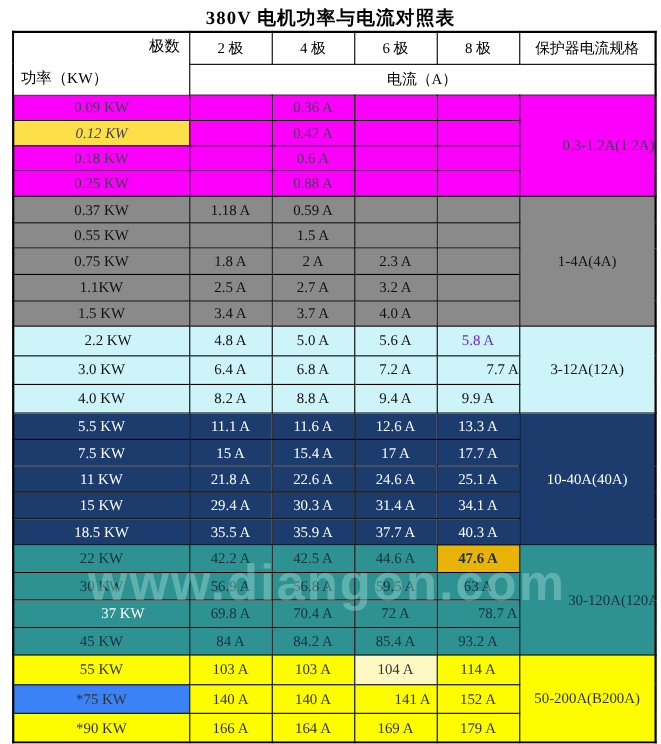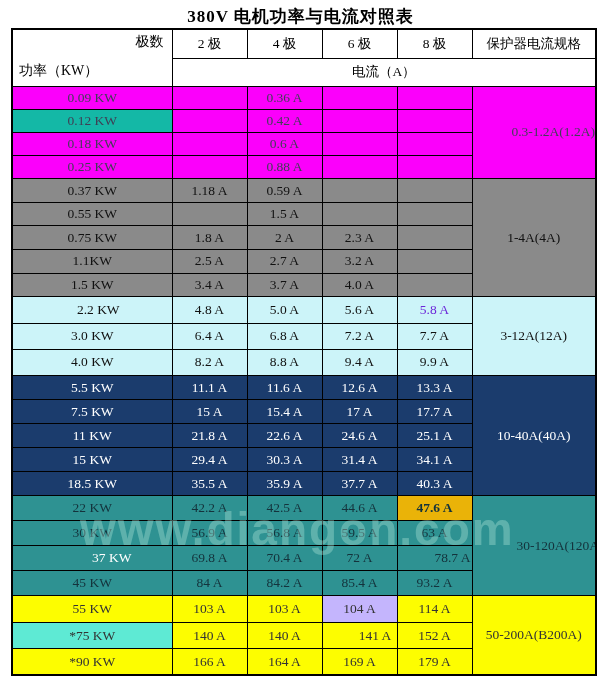--- a/index.html
+++ b/index.html
@@ -116,21 +116,21 @@
   <tbody id="table-body">
       <tr class="sec0">
         <td class="power" style="background: rgb(251, 0, 251); color: rgb(63, 63, 85);">0.09 KW</td>
         <td style="background: rgb(251, 0, 251); color: rgb(63, 63, 85);"></td>
         <td style="background: rgb(251, 0, 251); color: rgb(63, 63, 85);">0.36 A</td>
         <td style="background: rgb(251, 0, 251); color: rgb(63, 63, 85);"></td>
         <td style="background: rgb(251, 0, 251); color: rgb(63, 63, 85);"></td>
         <td class="protector" rowspan="4" style="background: rgb(251, 0, 251); color: rgb(63, 63, 85); text-align: right;">0.3-1.2A(1.2A)</td>
       </tr>
       <tr class="sec0">
-        <td class="power" style="background: #14b8a6; color: rgb(63, 63, 85);">0.12 KW</td>
+        <td class="power" style="background: #fde047; color: rgb(63, 63, 85); font-style: italic;">0.12 KW</td>
         <td style="background: rgb(251, 0, 251); color: rgb(63, 63, 85);"></td>
         <td style="background: rgb(251, 0, 251); color: rgb(63, 63, 85);">0.42 A</td>
         <td style="background: rgb(251, 0, 251); color: rgb(63, 63, 85);"></td>
         <td style="background: rgb(251, 0, 251); color: rgb(63, 63, 85);"></td>
       </tr>
       <tr class="sec0">
         <td class="power" style="background: rgb(251, 0, 251); color: rgb(63, 63, 85);">0.18 KW</td>
         <td style="background: rgb(251, 0, 251); color: rgb(63, 63, 85);"></td>
         <td style="background: rgb(251, 0, 251); color: rgb(63, 63, 85);">0.6 A</td>
         <td style="background: rgb(251, 0, 251); color: rgb(63, 63, 85);"></td>
@@ -185,21 +185,21 @@
         <td style="background: rgb(204, 244, 249); color: rgb(17, 17, 17);">5.0 A</td>
         <td style="background: rgb(204, 244, 249); color: rgb(17, 17, 17);">5.6 A</td>
         <td style="background: rgb(204, 244, 249); color: #6d28d9;">5.8 A</td>
         <td class="protector" rowspan="3" style="background: rgb(204, 244, 249); color: rgb(17, 17, 17);">3-12A(12A)</td>
       </tr>
       <tr class="sec2">
         <td class="power" style="background: rgb(204, 244, 249); color: rgb(17, 17, 17);">3.0 KW</td>
         <td style="background: rgb(204, 244, 249); color: rgb(17, 17, 17);">6.4 A</td>
         <td style="background: rgb(204, 244, 249); color: rgb(17, 17, 17);">6.8 A</td>
         <td style="background: rgb(204, 244, 249); color: rgb(17, 17, 17);">7.2 A</td>
-        <td style="background: rgb(204, 244, 249); color: rgb(17, 17, 17);">7.7 A</td>
+        <td style="background: rgb(204, 244, 249); color: rgb(17, 17, 17); text-align: right;">7.7 A</td>
       </tr>
       <tr class="sec2">
         <td class="power" style="background: rgb(204, 244, 249); color: rgb(17, 17, 17);">4.0 KW</td>
         <td style="background: rgb(204, 244, 249); color: rgb(17, 17, 17);">8.2 A</td>
         <td style="background: rgb(204, 244, 249); color: rgb(17, 17, 17);">8.8 A</td>
         <td style="background: rgb(204, 244, 249); color: rgb(17, 17, 17);">9.4 A</td>
         <td style="background: rgb(204, 244, 249); color: rgb(17, 17, 17);">9.9 A</td>
       </tr>
       <tr class="sec3">
         <td class="power" style="background: rgb(27, 60, 109); color: rgb(255, 255, 255);">5.5 KW</td>
@@ -263,26 +263,26 @@
         <td class="power" style="background: rgb(46, 146, 146); color: rgb(20, 51, 60);">45 KW</td>
         <td style="background: rgb(46, 146, 146); color: rgb(20, 51, 60);">84 A</td>
         <td style="background: rgb(46, 146, 146); color: rgb(20, 51, 60);">84.2 A</td>
         <td style="background: rgb(46, 146, 146); color: rgb(20, 51, 60);">85.4 A</td>
         <td style="background: rgb(46, 146, 146); color: rgb(20, 51, 60);">93.2 A</td>
       </tr>
       <tr class="sec5">
         <td class="power" style="background: rgb(253, 253, 0); color: rgb(51, 51, 51);">55 KW</td>
         <td style="background: rgb(253, 253, 0); color: rgb(51, 51, 51);">103 A</td>
         <td style="background: rgb(253, 253, 0); color: rgb(51, 51, 51);">103 A</td>
-        <td style="background: #c4b5fd; color: rgb(51, 51, 51);">104 A</td>
+        <td style="background: #fef9c3; color: rgb(51, 51, 51);">104 A</td>
         <td style="background: rgb(253, 253, 0); color: rgb(51, 51, 51);">114 A</td>
         <td class="protector" rowspan="3" style="background: rgb(253, 253, 0); color: rgb(51, 51, 51);">50-200A(B200A)</td>
       </tr>
       <tr class="sec5">
-        <td class="power" style="background: #5eead4; color: rgb(51, 51, 51);">*75 KW</td>
+        <td class="power" style="background: #3b82f6; color: rgb(51, 51, 51);">*75 KW</td>
         <td style="background: rgb(253, 253, 0); color: rgb(51, 51, 51);">140 A</td>
         <td style="background: rgb(253, 253, 0); color: rgb(51, 51, 51);">140 A</td>
         <td style="background: rgb(253, 253, 0); color: rgb(51, 51, 51); padding-left: 31px;">141 A</td>
         <td style="background: rgb(253, 253, 0); color: rgb(51, 51, 51);">152 A</td>
       </tr>
       <tr class="sec5">
         <td class="power" style="background: rgb(253, 253, 0); color: rgb(51, 51, 51);">*90 KW</td>
         <td style="background: rgb(253, 253, 0); color: rgb(51, 51, 51);">166 A</td>
         <td style="background: rgb(253, 253, 0); color: rgb(51, 51, 51);">164 A</td>
         <td style="background: rgb(253, 253, 0); color: rgb(51, 51, 51);">169 A</td>

